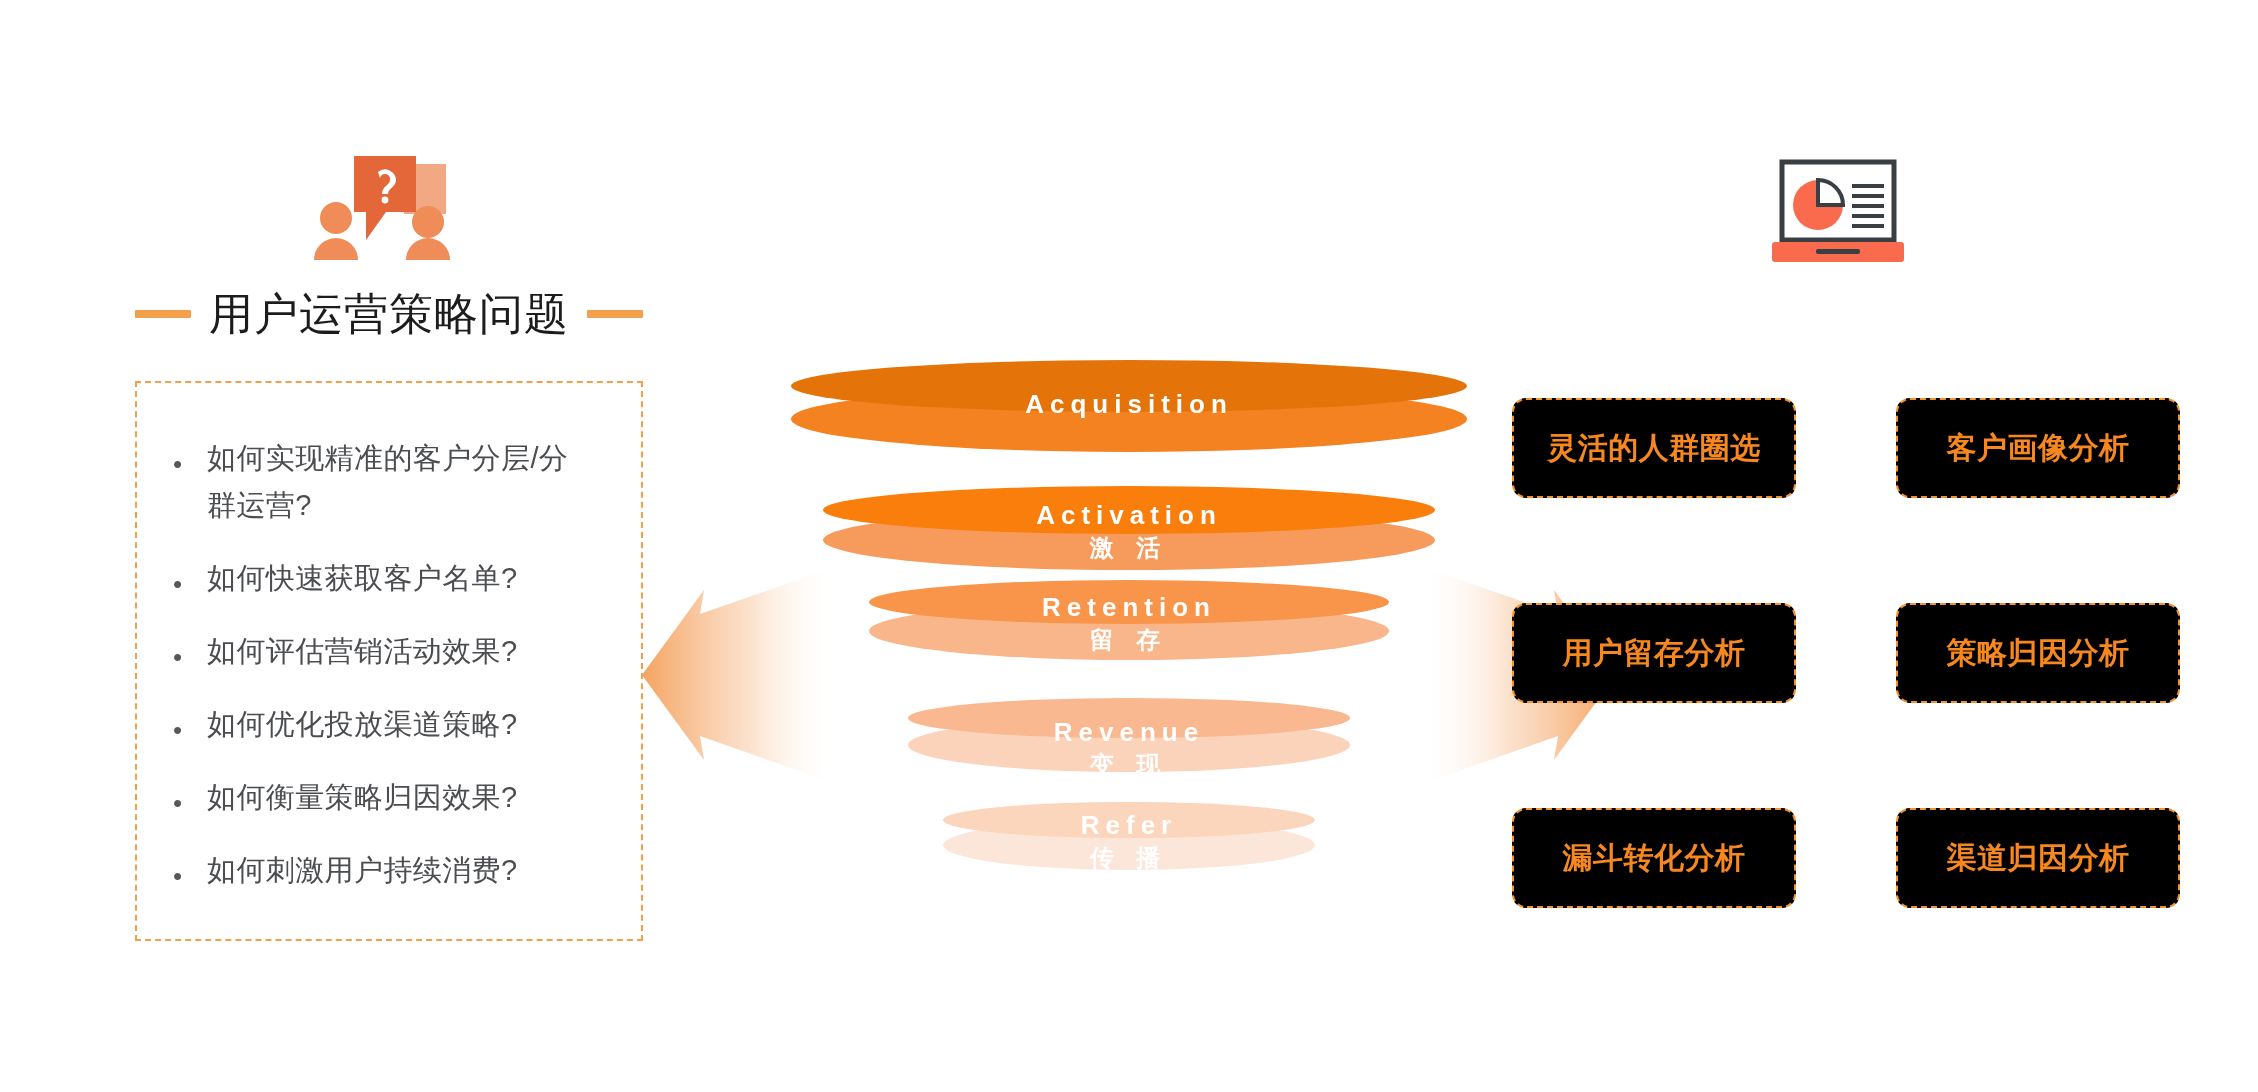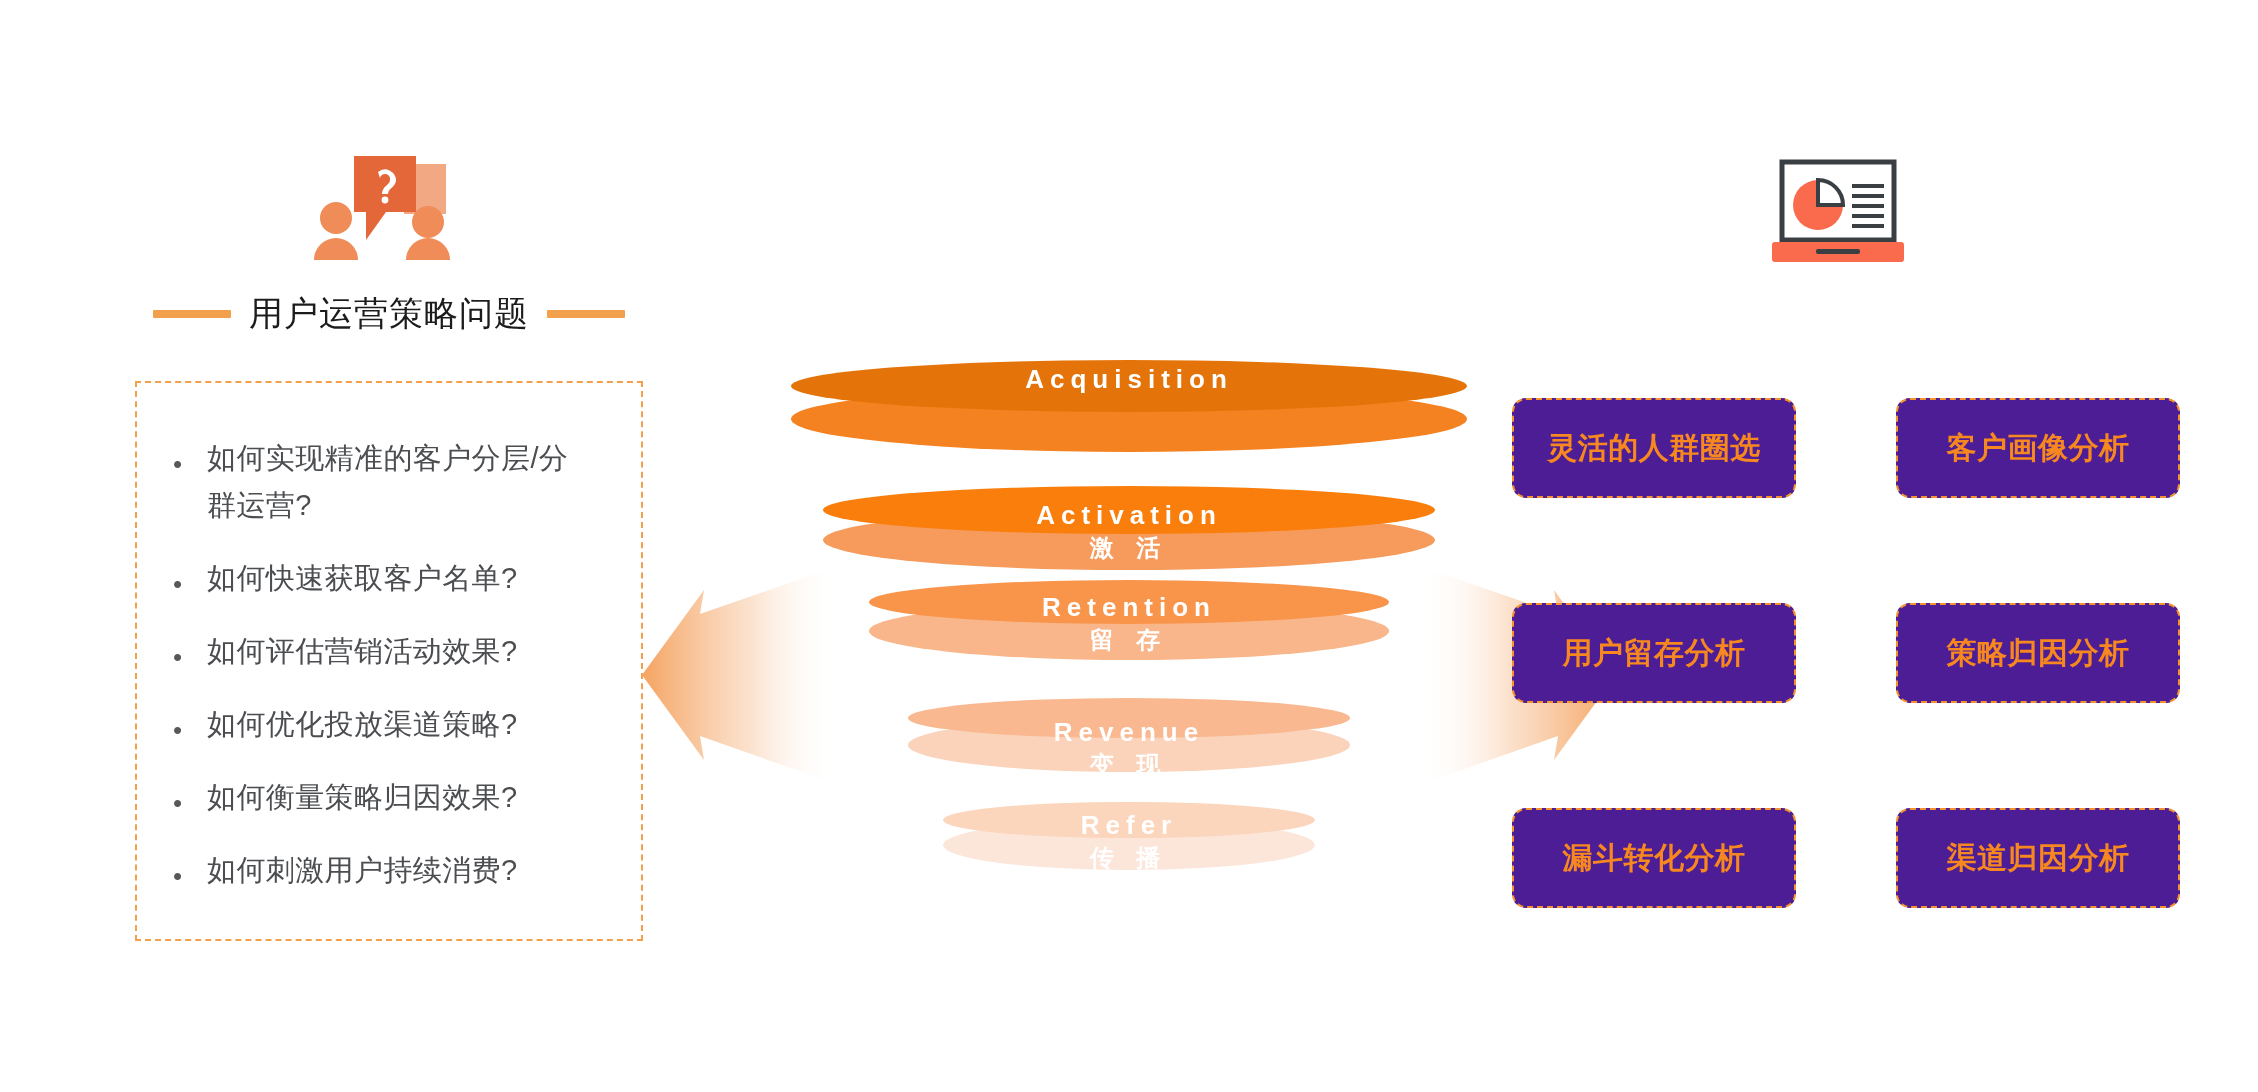--- a/index.html
+++ b/index.html
@@ -28,21 +28,21 @@
     gap: 18px;
   }
   .rule {
     height: 8px;
     background: #F3A04C;
     border-radius: 1px;
   }
   .rule.left  { width: 78px; }
   .rule.right { width: 78px; }
   .head-title {
-    font-size: 34px;
+    font-size: 44px;
     font-weight: 400;
     color: #1c1c1c;
     letter-spacing: 1px;
     white-space: nowrap;
   }
 
   
   .icon-wrap {
     position: absolute;
     display: flex;
@@ -152,21 +152,21 @@
     height: 520px;
     display: grid;
     grid-template-columns: 284px 284px;
     grid-template-rows: 100px 100px 100px;
     column-gap: 100px;
     row-gap: 105px;
   }
   .cap-card {
     border: 2px dashed #F5922E;
     border-radius: 14px;
-    background: #4c1d95;
+    background: #000000;
     display: flex;
     align-items: center;
     justify-content: center;
     color: #F7871F;
     font-size: 30px;
     font-weight: bold;
     letter-spacing: 0.5px;
     white-space: nowrap;
   }
 </style>
@@ -271,21 +271,21 @@
       </linearGradient>
     </defs>
     <path d="M2 6 L4 224 L140 176 L136 200 L198 115 L136 30 L140 54 Z" fill="url(#gradRight)"></path>
   </svg>
 
   <div id="funnel">
 
     <div class="disc" style="top:0px; width:676px; height:92px;">
       <div class="side" style="top:26px; height:66px; background:#F58220;"></div>
       <div class="top" style="height:52px; background:#E4740A;"></div>
-      <div class="label" style="top:3px;">
+      <div class="label" style="top:28px;">
         <span class="en">Acquisition</span>
       </div>
     </div>
 
     <div class="disc" style="top:126px; width:612px; height:84px;">
       <div class="side" style="top:24px; height:60px; background:#F79B5C;"></div>
       <div class="top" style="height:48px; background:#F97E0C;"></div>
       <div class="label" style="top:13px;">
         <span class="en">Activation</span>
         <span class="cn">激 活</span>

